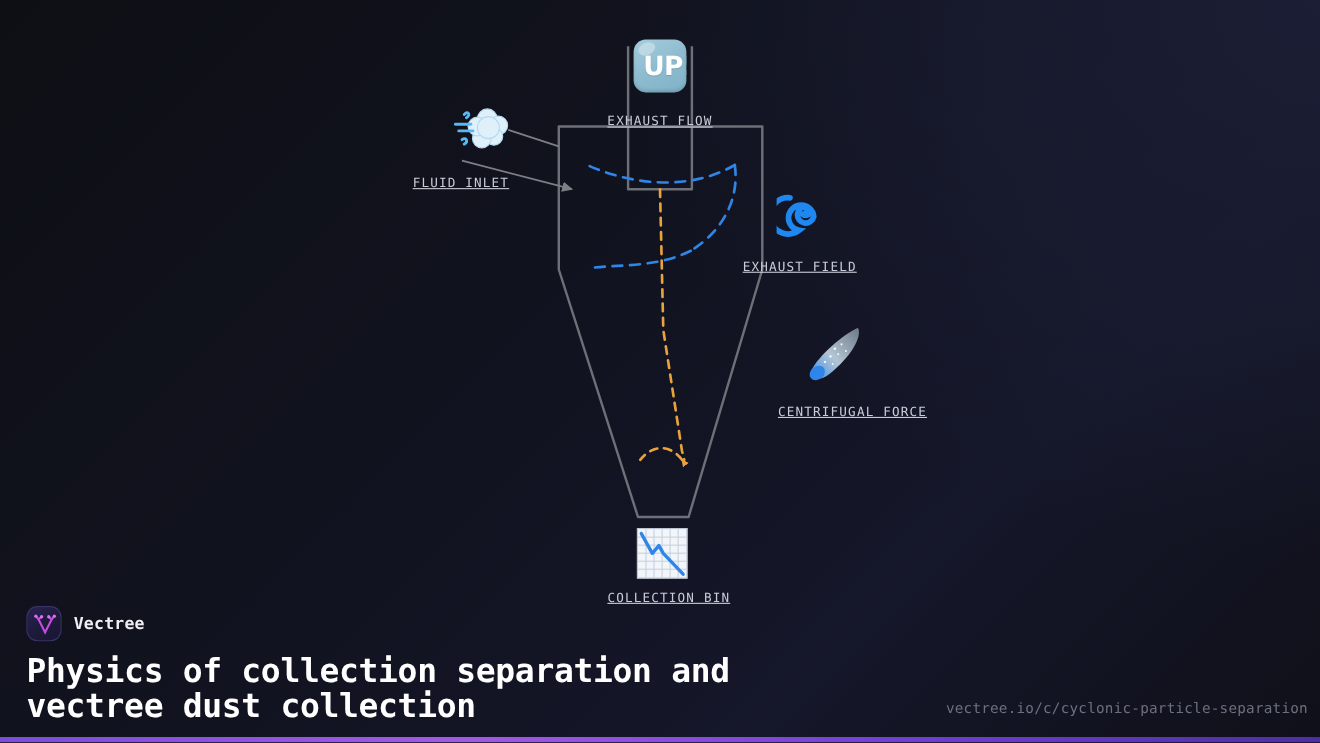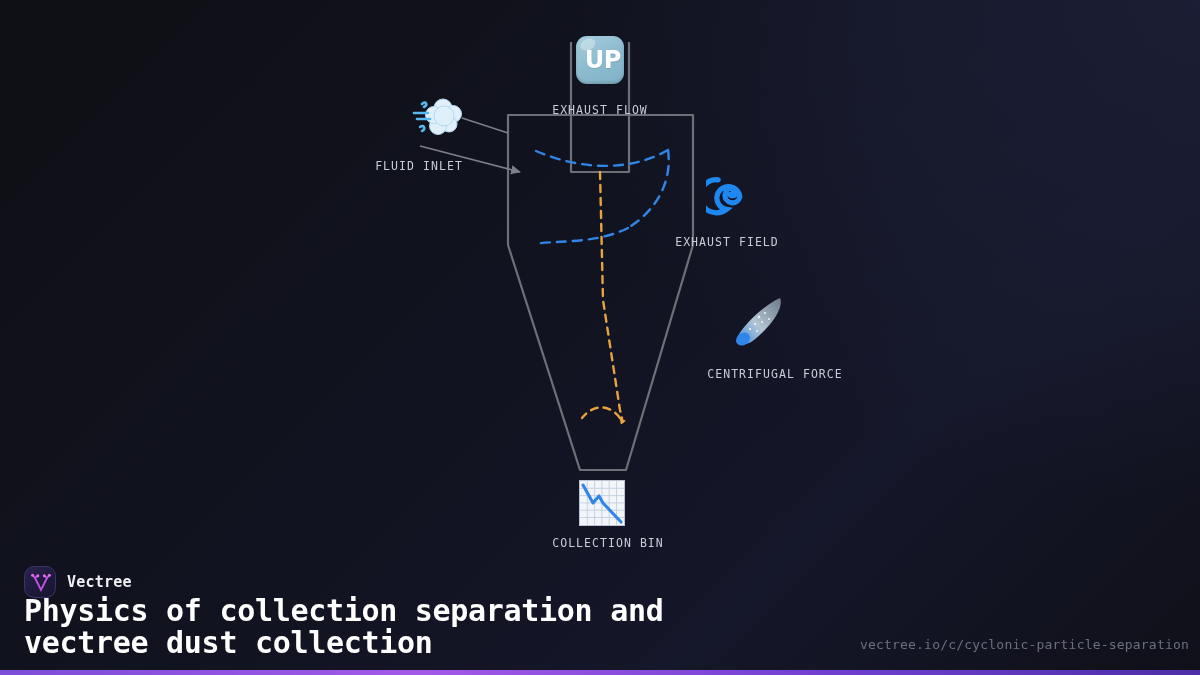--- a/index.html
+++ b/index.html
@@ -18,20 +18,21 @@
 
   .node-label {
     position:absolute;
     font-family:"DejaVu Sans Mono", monospace;
     font-size:11.5px;
     letter-spacing:1.05px;
     color:#c8ccd6;
     white-space:nowrap;
     transform:translateX(-50%);
     text-align:center;
+    text-decoration:underline;
   }
 
   .emoji {
     position:absolute;
     transform:translate(-50%,-50%);
   }
 
   
   .up-badge {
     width:48px; height:48px; border-radius:11px;
@@ -66,21 +67,21 @@
   
   .chart-wrap {
     width:46px; height:46px;
     background:#f2f5fa;
     border:1px solid #b9c3d2;
     position:relative; overflow:hidden;
   }
 
   
   #footer { position:absolute; left:0; bottom:0; width:1200px; height:132px; }
-  #brand-row { position:absolute; left:24px; top:23px; display:flex; align-items:center; gap:11px; }
+  #brand-row { position:absolute; left:24px; top:8px; display:flex; align-items:center; gap:11px; }
   #logo-mark {
     width:32px; height:32px; border-radius:10px;
     background:linear-gradient(145deg,#2a2252 0%, #1d1a3a 55%, #191634 100%);
     border:1px solid #3a3368;
     position:relative; overflow:hidden;
   }
   #brand-name {
     font-family:"DejaVu Sans Mono", monospace;
     font-size:15px; font-weight:bold; color:#f0f0f4; letter-spacing:0.2px;
   }

